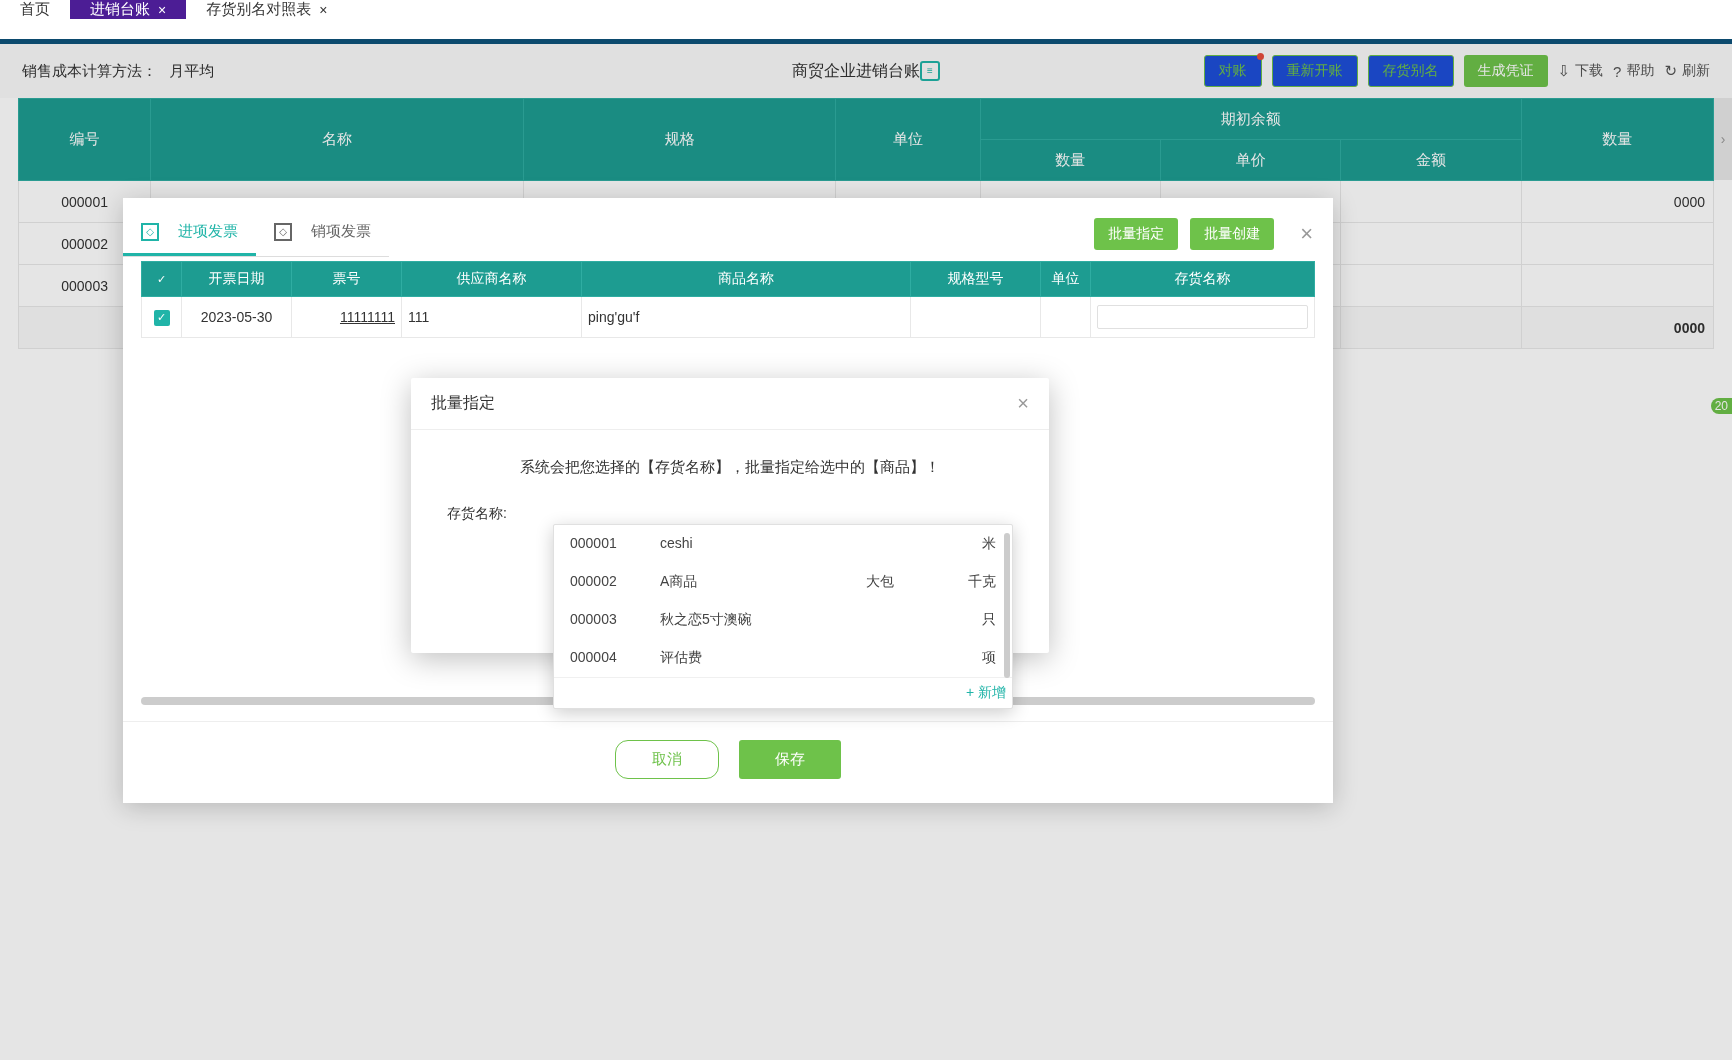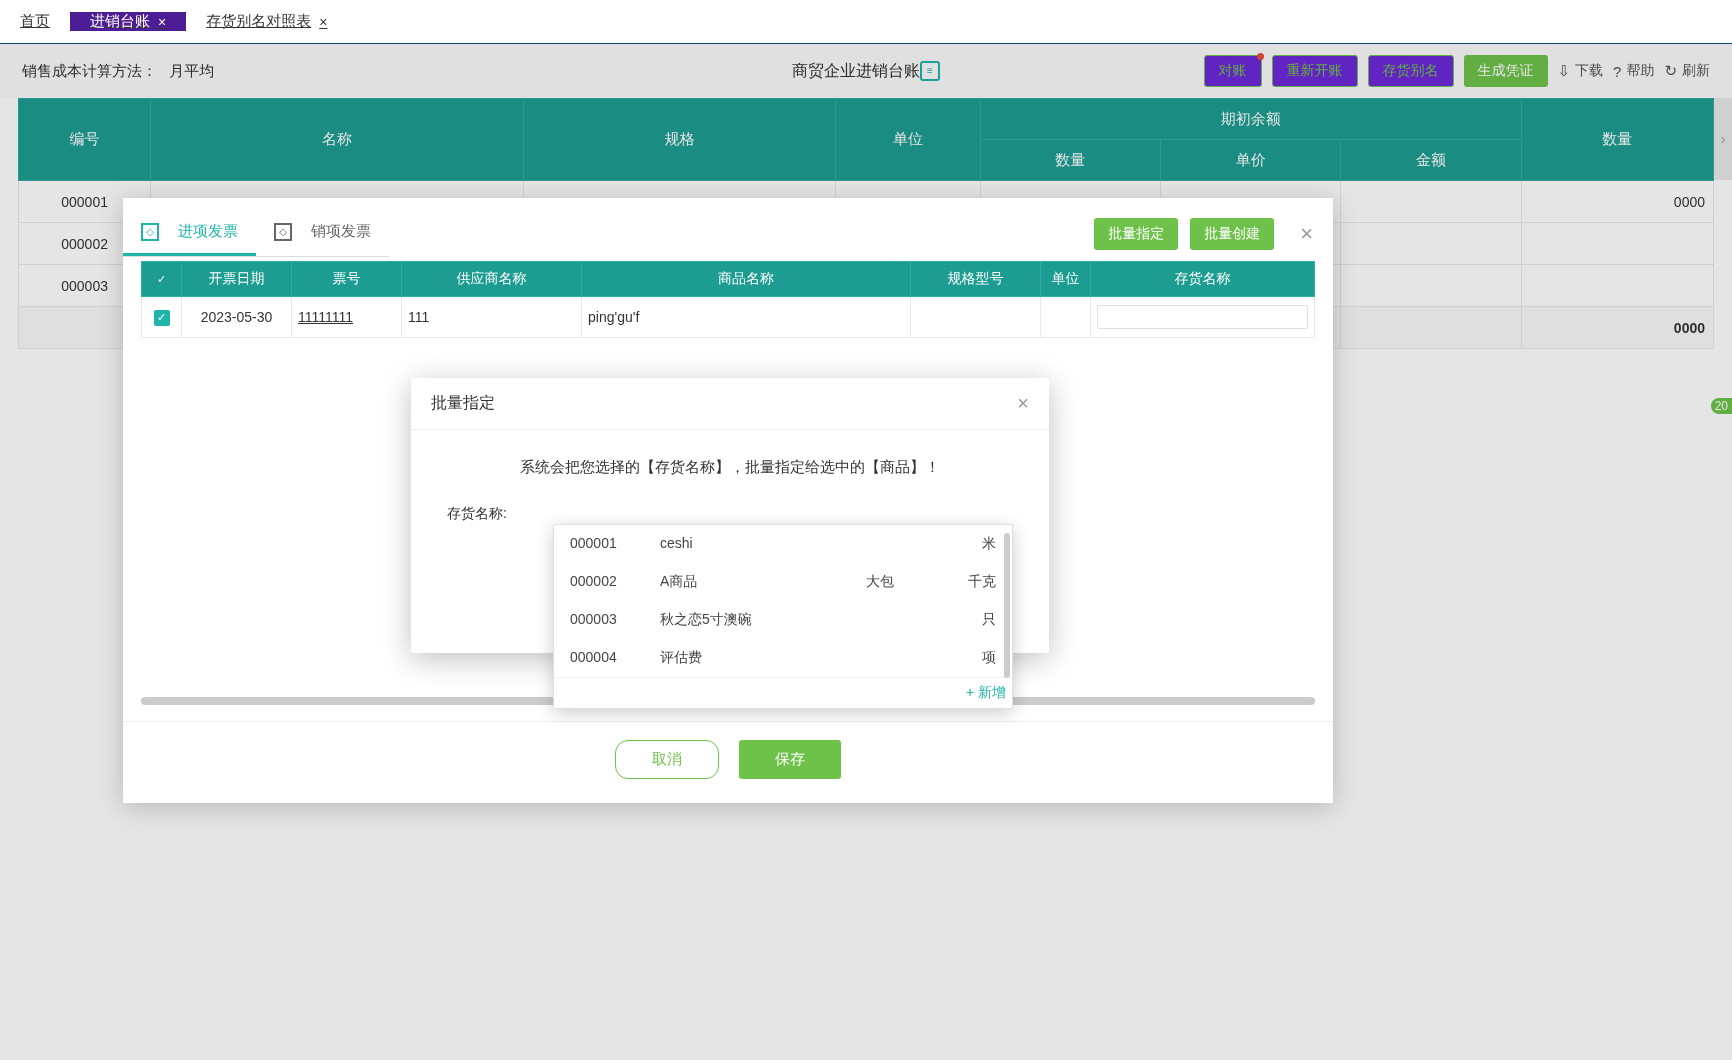--- a/index.html
+++ b/index.html
@@ -1,31 +1,31 @@
 <!DOCTYPE html>
 <html><head>
   <meta charset="utf-8">
   <style>
     * { box-sizing: border-box; margin: 0; padding: 0; }
     body { font-family: -apple-system, "Microsoft YaHei", sans-serif; font-size: 14px; color: #333; background: #fff; width: 1732px; height: 1060px; overflow: hidden; position: relative; }
     
     
-    .tabs-bar { display: flex; height: 44px; border-bottom: 1px solid #0c4a6e; align-items: center; text-decoration: underline; }
+    .tabs-bar { display: flex; height: 44px; border-bottom: 5px solid #0c4a6e; align-items: flex-start; }
     .tab { display: flex; align-items: center; padding: 0 20px; cursor: pointer; font-size: 15px; color: #333; }
     .tab.active { background: #4c1d95; color: #fff; }
     .tab .close { margin-left: 8px; font-size: 14px; }
     
     
     .toolbar { display: flex; align-items: center; height: 54px; padding: 0 22px; background: #fafafa; }
     .method-label { font-size: 15px; color: #333; margin-right: 20px; }
     .page-title { flex: 0 0 auto; margin-left: auto; margin-right: auto; display: flex; align-items: flex-start; font-size: 16px; font-weight: 500; }
     .title-icon { width: 20px; height: 20px; border: 2px solid #20b4a8; border-radius: 3px; display: inline-flex; align-items: center; justify-content: center; color: #20b4a8; font-size: 10px; }
     .title-icon::before { content: "≡"; }
     .toolbar-actions { display: flex; align-items: center; gap: 10px; margin-left: auto; }
-    .btn-outline { border: 1px solid #6ec24a; color: #6ec24a; background: #6d28d9; padding: 6px 14px; border-radius: 3px; cursor: pointer; font-size: 14px; position: relative; }
+    .btn-outline { border: 1px solid #6ec24a; color: #6ec24a; background: #1d4ed8; padding: 6px 14px; border-radius: 3px; cursor: pointer; font-size: 14px; position: relative; }
     .btn-outline.red-dot::after { content: ""; position: absolute; top: -3px; right: -3px; width: 7px; height: 7px; background: #e74c3c; border-radius: 50%; }
     .btn-solid { border: none; background: #6ec24a; color: #fff; padding: 7px 14px; border-radius: 3px; cursor: pointer; font-size: 14px; }
     .link-btn { display: flex; align-items: center; gap: 5px; color: #555; cursor: pointer; font-size: 14px; }
     .link-icon { font-size: 15px; }
     
     
     .main-table-wrap { position: relative; margin: 0 18px; }
     .main-table { width: 100%; border-collapse: collapse; }
     .main-table th { background: #1d9c91; color: #fff; font-weight: normal; font-size: 15px; border: 1px solid #2fada2; padding: 10px 8px; text-align: center; }
     .main-table th.t1 { height: 82px; }
@@ -223,21 +223,21 @@
           <th>商品名称</th>
           <th style="width:130px;">规格型号</th>
           <th style="width:50px;">单位</th>
           <th style="width:224px;">存货名称</th>
         </tr>
       </thead>
       <tbody>
         <tr>
           <td style="text-align:center;"><span class="chk">✓</span></td>
           <td style="text-align:center;">2023-05-30</td>
-          <td style="text-align:left;" class="underline">11111111</td>
+          <td style="text-align:right;" class="underline">11111111</td>
           <td>111</td>
           <td>ping'gu'f</td>
           <td></td>
           <td></td>
           <td>
               <div style="border:1px solid #e0e0e0; height:24px; border-radius:2px;"></div>
             </td>
         </tr>
       </tbody>
     </table>

